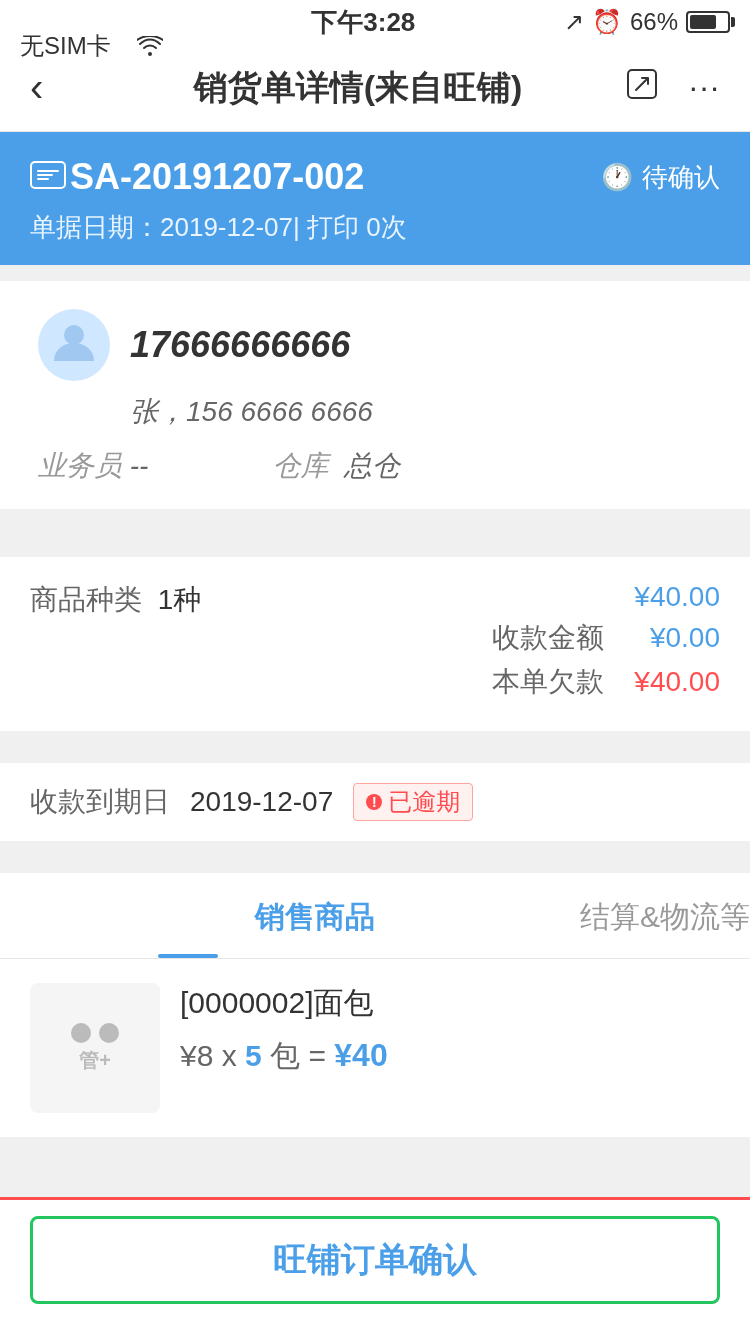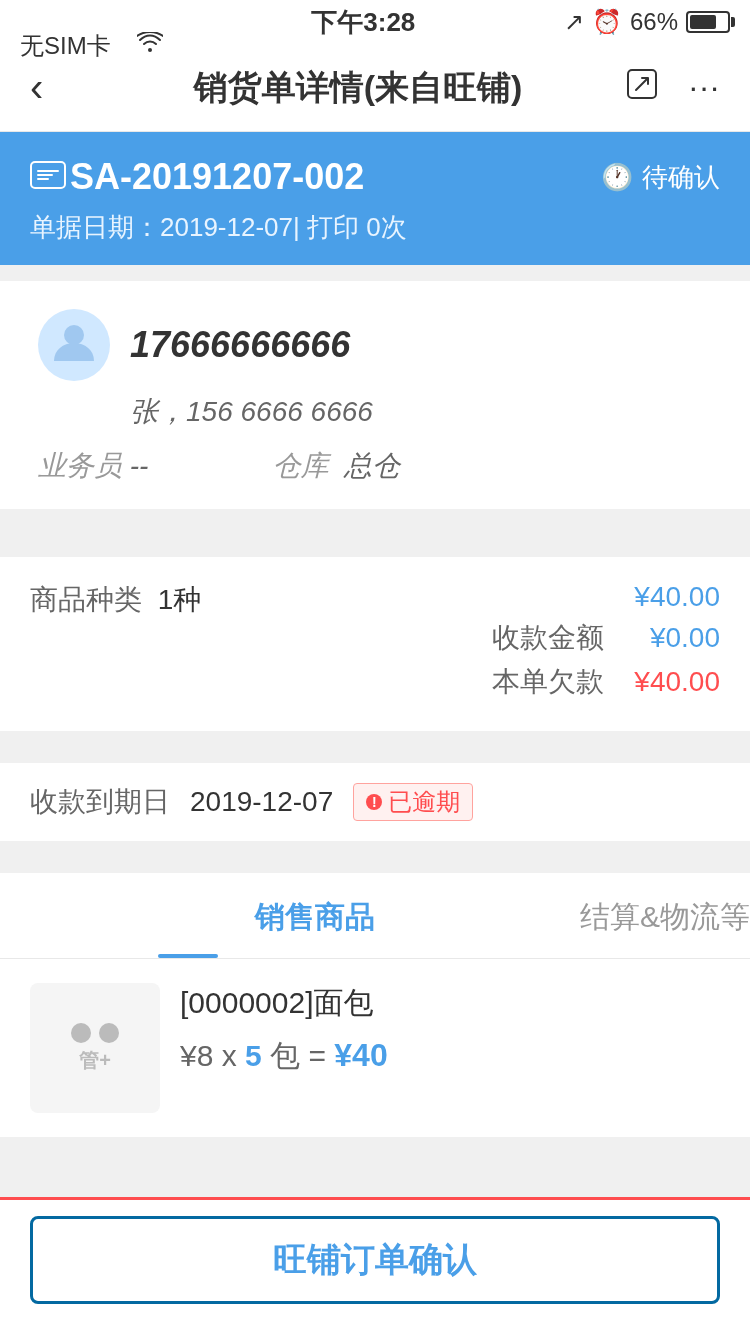--- a/index.html
+++ b/index.html
@@ -17,21 +17,21 @@
     .status-bar {
       background: #fff;
       height: 44px;
       display: flex;
       align-items: center;
       justify-content: space-between;
       padding: 0 20px;
       font-size: 24px;
       font-weight: 500;
     }
-    .status-left { display: flex; align-items: flex-start; gap: 26px; margin-top: 47px; }
+    .status-left { display: flex; align-items: flex-end; gap: 26px; margin-top: 47px; }
     .status-center { font-size: 26px; font-weight: 600; }
     .status-right { display: flex; align-items: center; gap: 8px; font-size: 24px; }
     .battery {
       width: 44px; height: 22px; border: 2px solid #333; border-radius: 4px;
       position: relative; display: inline-flex; align-items: center;
     }
     .battery::after {
       content: ''; position: absolute; right: -7px; top: 50%; transform: translateY(-50%);
       width: 4px; height: 10px; background: #333; border-radius: 0 2px 2px 0;
     }
@@ -188,21 +188,21 @@
 
     
     .bottom-bar {
       position: fixed; bottom: 0; left: 0; width: 750px;
       background: #fff;
       padding: 16px 30px 30px;
       border-top: 3px solid #ff4d4f;
     }
     .confirm-btn {
       width: 100%; height: 88px; background: #fff;
-      border: 3px solid #0369a1; border-radius: 8px;
+      border: 3px solid #22c55e; border-radius: 8px;
       font-size: 34px; font-weight: 600; color: #4a9fe8;
       cursor: pointer; display: flex; align-items: center; justify-content: center;
     }
 
     .divider { height: 16px; background: #f0f0f0; }
   </style>
 </head>
 <body>
 
 <div class="status-bar">

